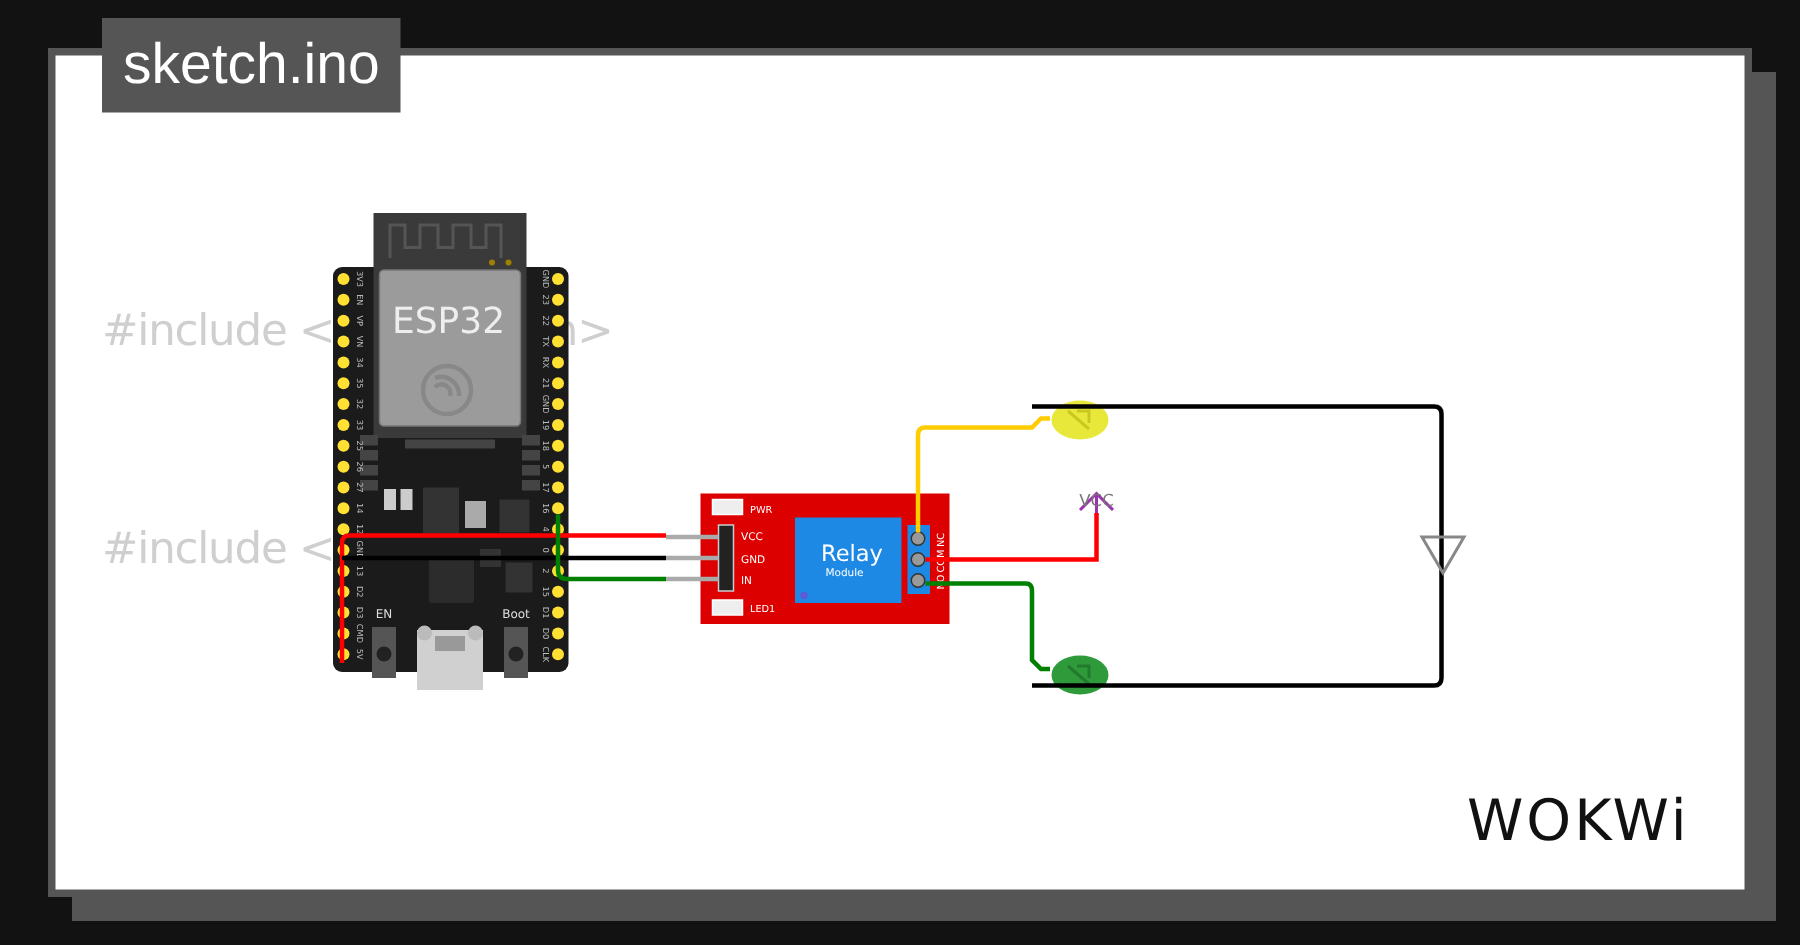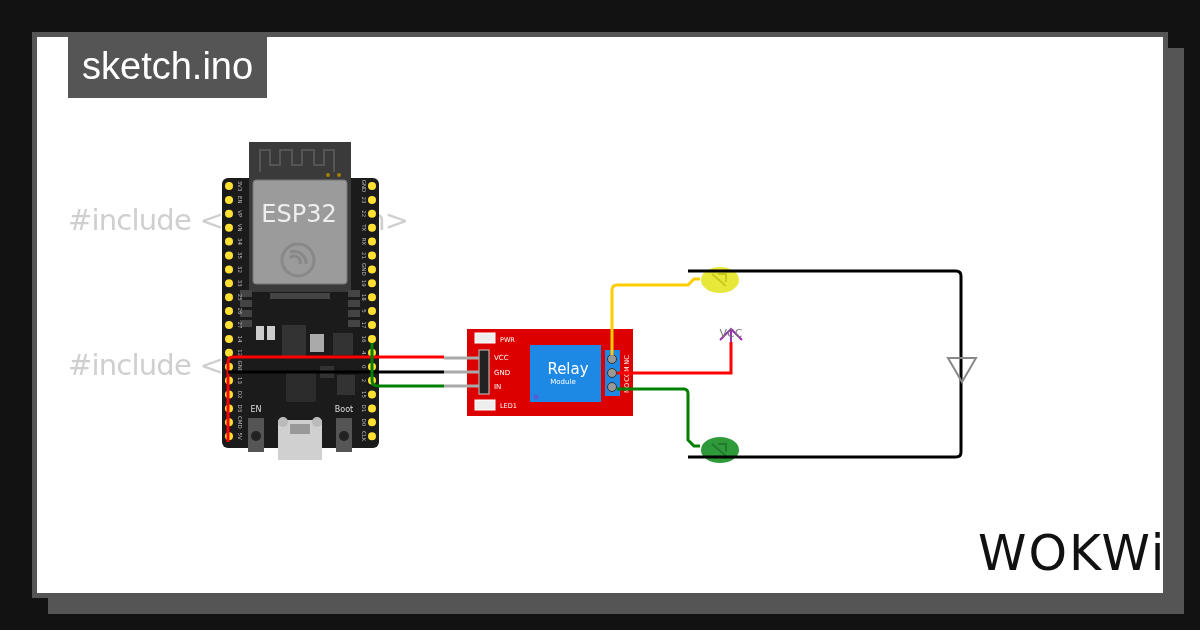--- a/index.html
+++ b/index.html
@@ -3,26 +3,26 @@
 <meta charset="utf-8">
 <style>
   html, body { margin:0; padding:0; }
   body { width:1200px; height:630px; background:#121212; position:relative; overflow:hidden;
          font-family:"DejaVu Sans", sans-serif; }
   .shadow { position:absolute; left:48px; top:48px; width:1136px; height:566px; background:#555555; }
   .card { position:absolute; left:32px; top:32px; width:1136px; height:566px; background:#555555; }
   .card-inner { position:absolute; left:37px; top:37px; width:1126px; height:556px; background:#ffffff; }
   .title-tab { position:absolute; left:68px; top:12px; height:63px; padding:0 14px;
                background:#555555; color:#ffffff; font-family:"Liberation Sans", sans-serif;
-               font-size:38px; line-height:63px; box-sizing:border-box;margin-top:23px; }
+               font-size:38px; line-height:63px; box-sizing:border-box; }
   .code { position:absolute; left:68px; top:100px; color:#cfcfcf; font-family:"DejaVu Sans", sans-serif;
           font-size:29px; line-height:48.2px; white-space:pre; letter-spacing:-0.8px; }
   .code div { height:48.2px; }
   svg.circuit { position:absolute; left:0; top:0; }
-  .wokwi { position:absolute; left:978px; top:525px; font-family:"DejaVu Sans", sans-serif; font-size:49px;
+  .wokwi { position:absolute; left:978px; top:525px; font-family:"DejaVu Sans", sans-serif; font-size:38px;
            color:#111; letter-spacing:2px; font-weight:normal; }
 </style>
 </head>
 <body>
 
 <div class="shadow"></div>
 <div class="card"></div>
 <div class="card-inner"></div>
 
 <div class="code">

